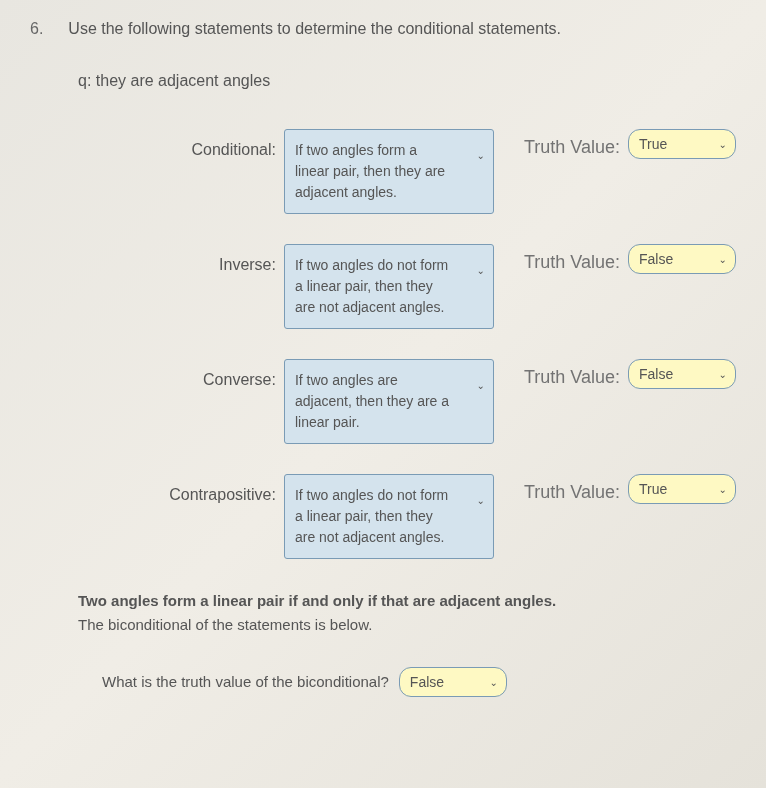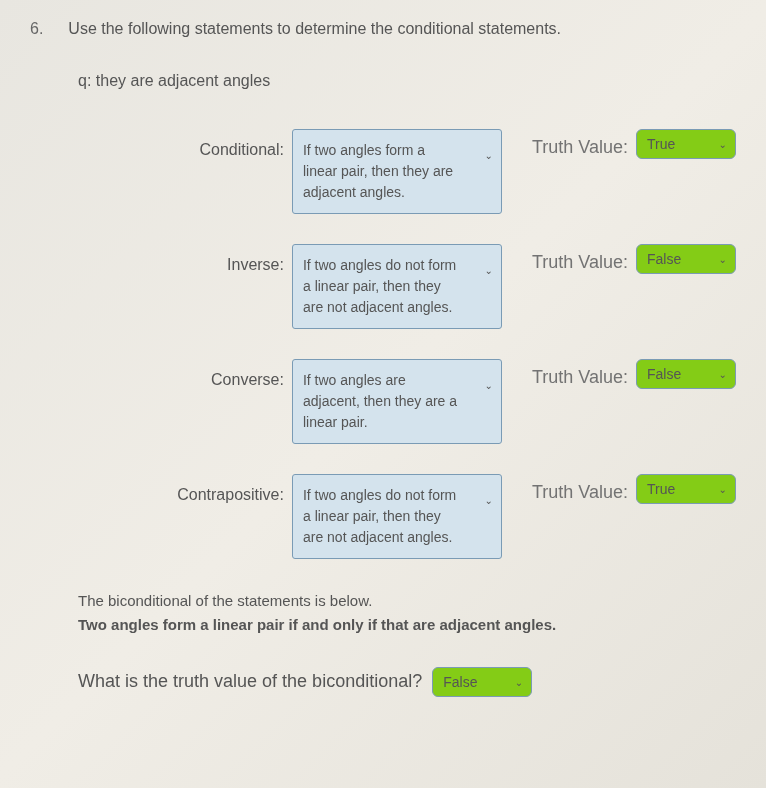--- a/index.html
+++ b/index.html
@@ -56,28 +56,28 @@
       border: 1px solid #7a9bb5;
       border-radius: 3px;
       padding: 10px 40px 10px 10px;
       font-size: 14px;
       color: #555;
       line-height: 1.5;
       position: relative;
       width: 210px;
     }
     .dropdown-small {
-      background: #84cc16;
+      background: #fef9c3;
       border: 1px solid #7a9bb5;
-      border-radius: 6px;
+      border-radius: 12px;
       padding: 6px 26px 6px 10px;
       font-size: 14px;
       color: #555;
       position: relative;
-      width: 100px;
+      width: 108px;
     }
     .chevron {
       position: absolute;
       right: 8px;
       top: 50%;
       transform: translateY(-50%);
       font-size: 10px;
       color: #555;
     }
     .chevron-large {
@@ -106,23 +106,24 @@
     .bold {
       font-weight: bold;
     }
     .final-question {
       margin-left: 48px;
       margin-top: 30px;
       display: flex;
       align-items: center;
     }
     .final-question-text {
-      font-size: 18px;
+      font-size: 15px;
       color: #555;
       margin-right: 10px;
+      margin-left: 24px;
     }
     .contrapositive-row {
       margin-left: 48px;
     }
   </style>
 </head>
 <body>
 
 <div class="question-header">
   <span class="question-number">6.</span>
@@ -179,22 +180,22 @@
     <span class="chevron-large">⌄</span>
   </div>
   <span class="truth-label">Truth Value:</span>
   <div class="dropdown-small">
     <span>True</span>
     <span class="chevron">⌄</span>
   </div>
 </div>
 
 <div class="biconditional-section">
+  <div class="biconditional-text bold">Two angles form a linear pair if and only if that are adjacent angles.</div>
   <div class="biconditional-text">The biconditional of the statements is below.</div>
-  <div class="biconditional-text bold">Two angles form a linear pair if and only if that are adjacent angles.</div>
 </div>
 
 <div class="final-question">
   <span class="final-question-text">What is the truth value of the biconditional?</span>
   <div class="dropdown-small">
     <span>False</span>
     <span class="chevron">⌄</span>
   </div>
 </div>
 

